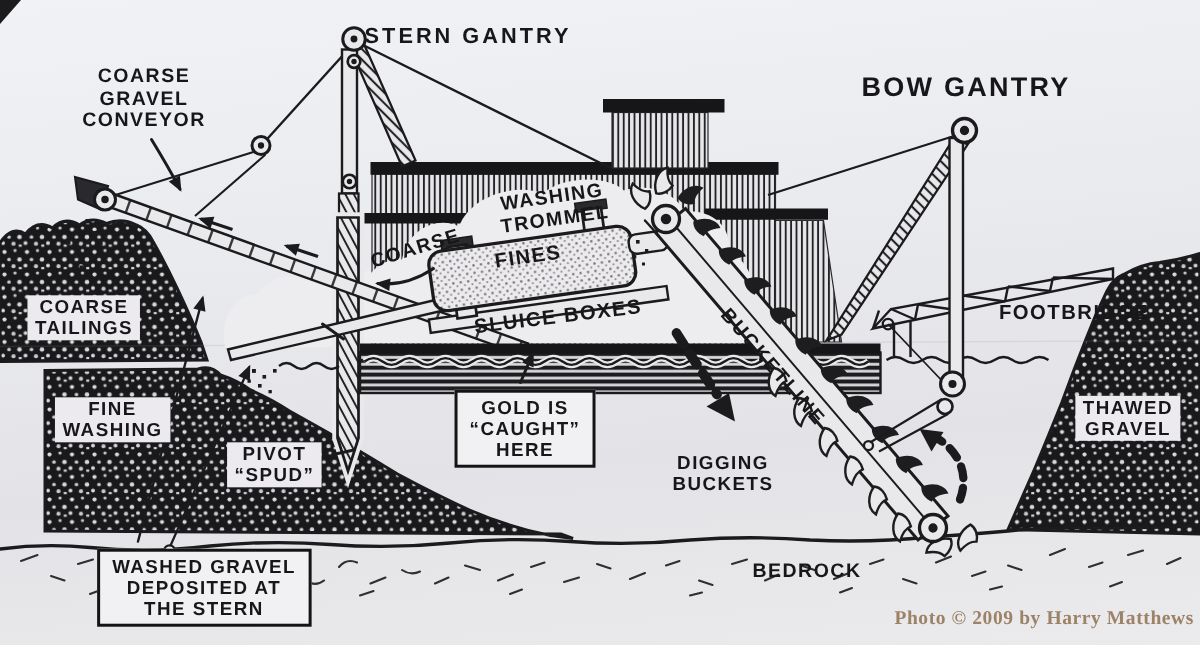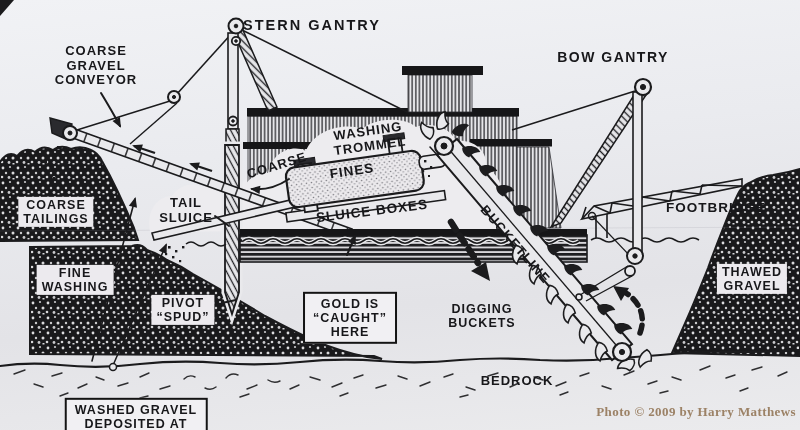--- a/index.html
+++ b/index.html
@@ -11,21 +11,20 @@
   #stage svg{position:absolute;left:0;top:0;}
   .lbl{
     position:absolute;transform:translate(-50%,-50%);
     font-weight:700;font-size:13px;color:#17171a;letter-spacing:1px;
     text-align:center;white-space:pre-line;line-height:1.13;
   }
   .patch{background:#eceaee;padding:1px 5px;}
   .box{
     border:2.5px solid #141414;background:#f1f0f3;padding:3px 8px;
     font-size:12.5px;
-    margin-top:32px;
   }
   .credit{
     position:absolute;right:4px;top:404px;
     font-family:"Liberation Serif",serif;font-weight:700;font-size:13px;
     color:#9c8266;letter-spacing:.4px;
   }
 </style>
 </head>
 <body>
 
@@ -267,42 +266,40 @@
     <polygon points="490,281 486,262 471,271" fill="#1b1b1d" stroke="none"></polygon>
     <path d="M640,333 C646,317 640,302 626,293" stroke-width="5.5" stroke-dasharray="8 6.5"></path>
     <polygon points="613,286 629,288 621,301" fill="#1b1b1d" stroke="none"></polygon>
   </g>
 </svg>
 
   <div class="lbl" style="left:312px;top:25px;font-size:14.5px;letter-spacing:2px;">STERN GANTRY</div>
   <div class="lbl" style="left:96px;top:66px;">COARSE
 GRAVEL
 CONVEYOR</div>
-  <div class="lbl" style="left:613px;top:58px;font-size:14px;letter-spacing:1.5px;">BOW GANTRY</div>
+  <div class="lbl" style="left:644px;top:58px;font-size:18px;letter-spacing:1.5px;">BOW GANTRY</div>
   <div class="lbl" style="left:716px;top:164px;font-size:13.5px;margin-top:44px;">FOOTBRIDGE</div>
   <div class="lbl" style="left:369px;top:139px;transform:translate(-50%,-50%) rotate(-8deg);">WASHING
 TROMMEL</div>
   <div class="lbl" style="left:277px;top:166px;transform:translate(-50%,-50%) rotate(-17deg);">COARSE</div>
   <div class="lbl" style="left:352px;top:171px;transform:translate(-50%,-50%) rotate(-8deg);font-size:13.5px;">FINES</div>
   <div class="lbl" style="left:372px;top:211px;transform:translate(-50%,-50%) rotate(-7deg);font-size:13.5px;">SLUICE BOXES</div>
-  <div class="lbl" style="left:186px;top:211px;">TAIL
-SLUICE</div>
   <div class="lbl patch" style="left:56px;top:212px;font-size:12.5px;">COARSE
 TAILINGS</div>
   <div class="lbl patch" style="left:75px;top:280px;font-size:12.5px;">FINE
 WASHING</div>
   <div class="lbl box" style="left:136px;top:392px;">WASHED GRAVEL
 DEPOSITED AT
 THE STERN</div>
   <div class="lbl patch" style="left:183px;top:310px;font-size:12.5px;">PIVOT
 “SPUD”</div>
   <div class="lbl box" style="left:350px;top:286px;">GOLD IS
 “CAUGHT”
 HERE</div>
   <div class="lbl" style="left:515px;top:245px;transform:translate(-50%,-50%) rotate(49deg);letter-spacing:1.5px;">BUCKETLINE</div>
   <div class="lbl" style="left:462px;top:316px;font-size:12.5px;margin-left:20px;">DIGGING
 BUCKETS</div>
-  <div class="lbl" style="left:517px;top:381px;">BEDROCK</div>
+  <div class="lbl" style="left:538px;top:381px;">BEDROCK</div>
   <div class="lbl patch" style="left:752px;top:279px;font-size:12.5px;">THAWED
 GRAVEL</div>
 
   <div class="credit">Photo © 2009 by Harry Matthews</div>
 </div>
 
 </body></html>

